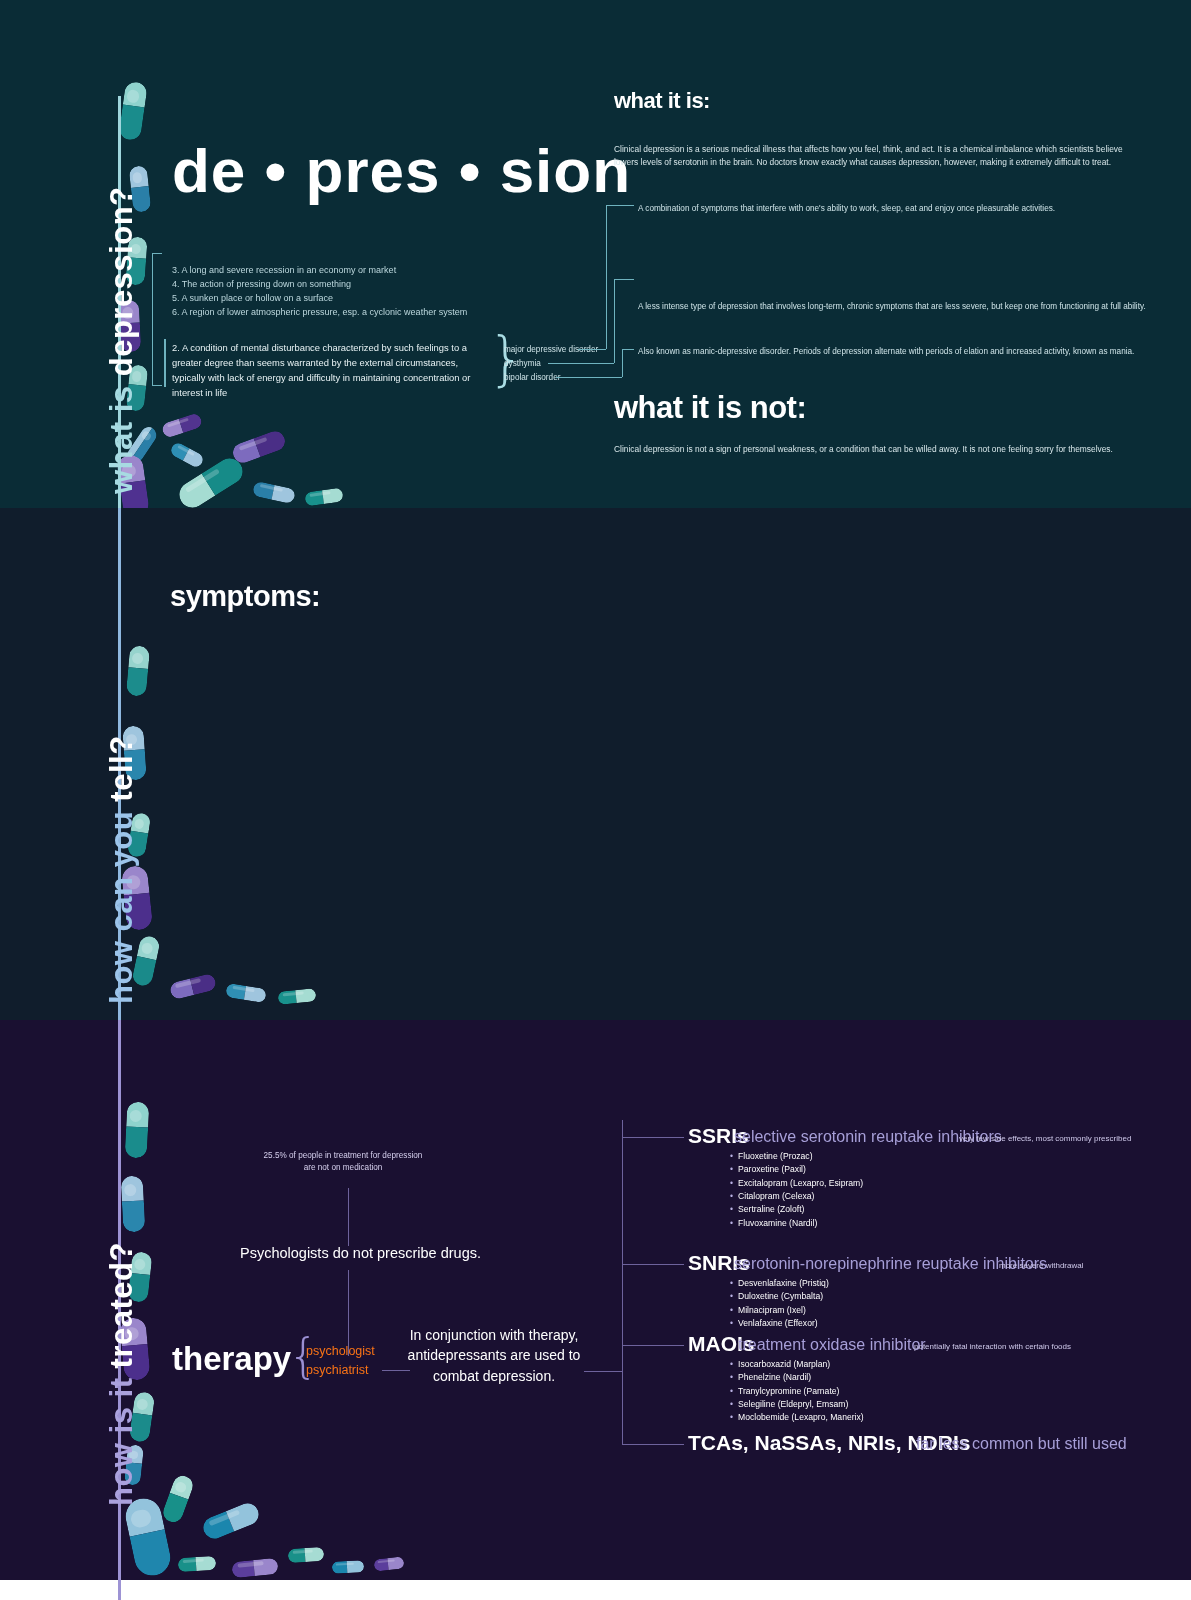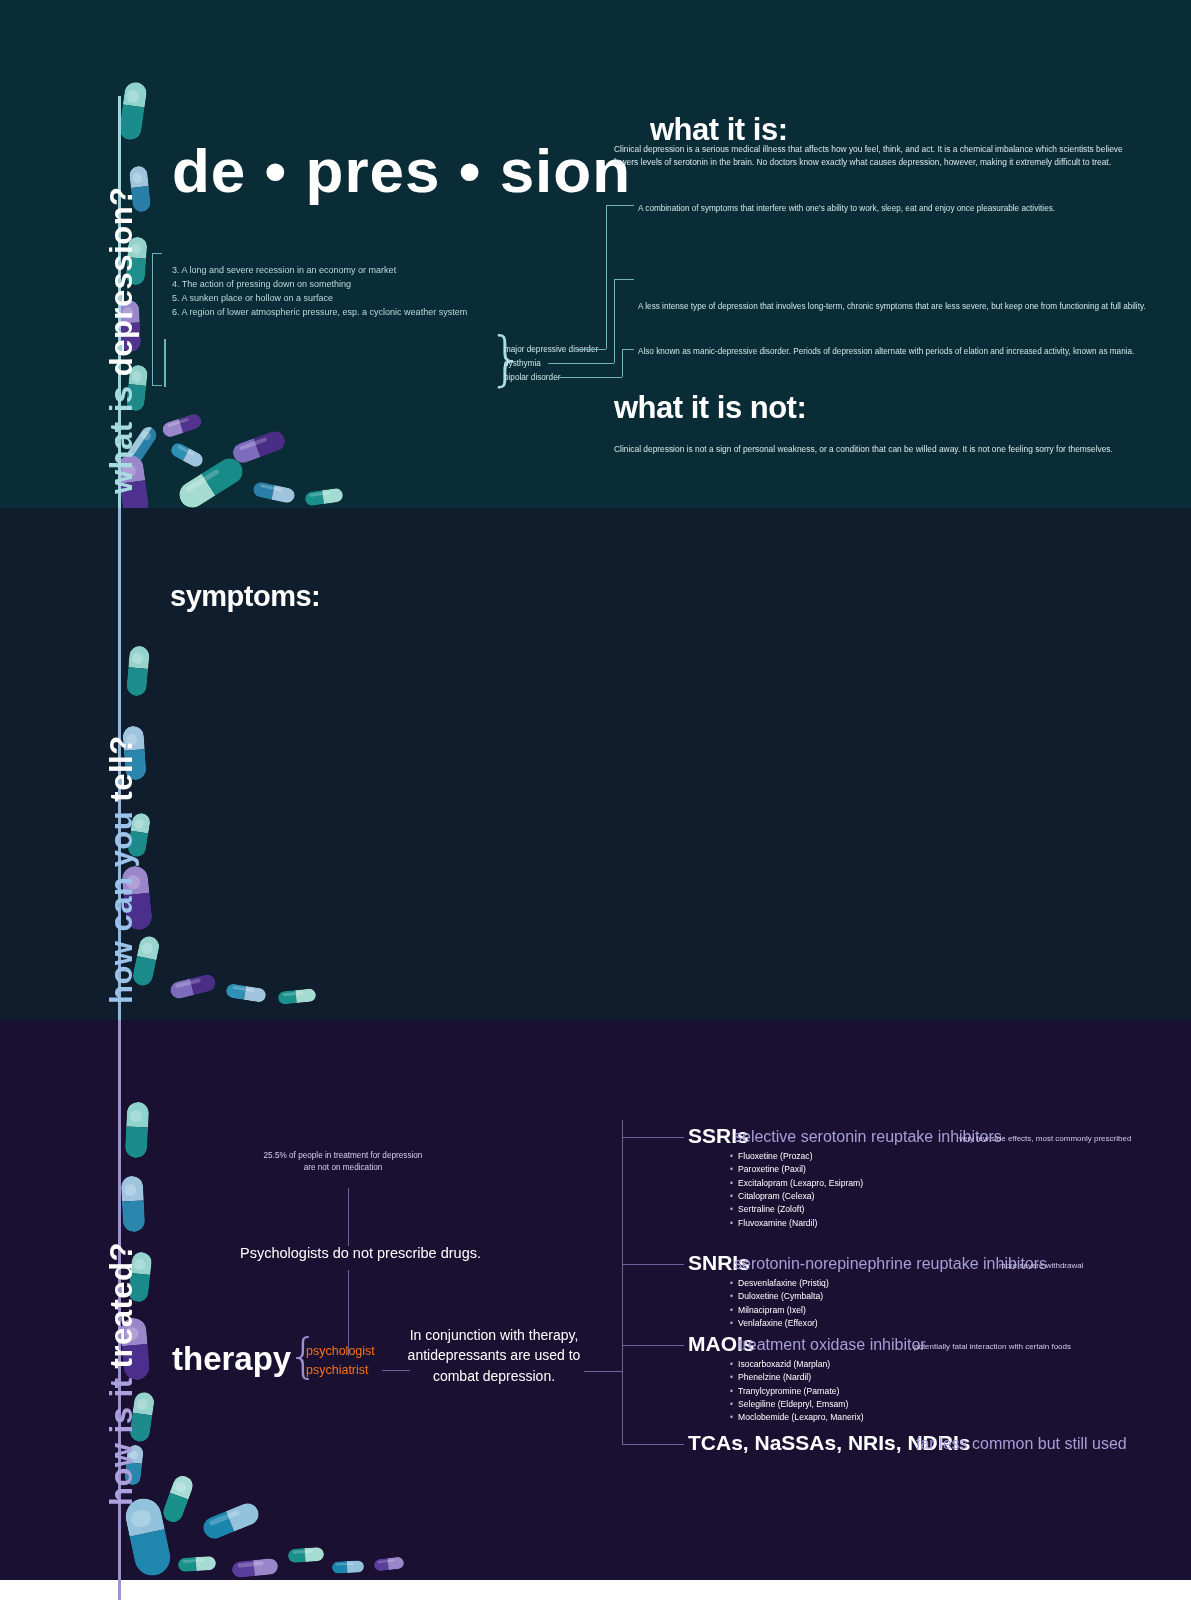--- a/index.html
+++ b/index.html
@@ -168,40 +168,41 @@
     <div class="def" style="left:172px; top:263px; width:330px;">3. A long and severe recession in an economy or market</div>
     <div class="def" style="left:172px; top:277px; width:330px;">4. The action of pressing down on something</div>
     <div class="def" style="left:172px; top:291px; width:330px;">5. A sunken place or hollow on a surface</div>
     <div class="def" style="left:172px; top:305px; width:340px;">6. A region of lower atmospheric pressure, esp. a cyclonic weather system</div>
 
     <div class="ln v teal" style="left:152px; top:253px; height:132px;"></div>
     <div class="ln h teal" style="left:152px; top:253px; width:10px;"></div>
     <div class="ln h teal" style="left:152px; top:385px; width:10px;"></div>
     <div class="ln v teal" style="left:164px; top:339px; height:48px; width:2px;"></div>
 
+    <div class="def white" style="left:172px; top:340px; width:320px; font-size:9.4px;">2. A condition of mental disturbance characterized by such feelings to a greater degree than seems warranted by the external circumstances, typically with lack of energy and difficulty in maintaining concentration or interest in life</div>
 
     <div class="brace" style="left:488px; top:330px; font-size:58px;">}</div>
 
     <div class="body-txt" style="left:504px; top:344px;">major depressive disorder</div>
     <div class="body-txt" style="left:504px; top:358px;">dysthymia</div>
     <div class="body-txt" style="left:504px; top:372px;">bipolar disorder</div>
 
     <div class="ln h teal" style="left:578px; top:349px; width:28px;"></div>
     <div class="ln v teal" style="left:606px; top:205px; height:144px;"></div>
     <div class="ln h teal" style="left:606px; top:205px; width:28px;"></div>
 
     <div class="ln h teal" style="left:548px; top:363px; width:66px;"></div>
     <div class="ln v teal" style="left:614px; top:279px; height:84px;"></div>
     <div class="ln h teal" style="left:614px; top:279px; width:20px;"></div>
 
     <div class="ln h teal" style="left:556px; top:377px; width:66px;"></div>
     <div class="ln v teal" style="left:622px; top:349px; height:28px;"></div>
     <div class="ln h teal" style="left:622px; top:349px; width:12px;"></div>
 
-    <div class="bighead" style="left:614px; top:112px; font-size:31px;margin-left:36px;">what it is:</div>
+    <div class="bighead" style="left:614px; top:88px; font-size:22px;">what it is:</div>
     <div class="lead" style="left:614px; top:143px; width:530px;">Clinical depression is a serious medical illness that affects how you feel, think, and act. It is a chemical imbalance which scientists believe lowers levels of serotonin in the brain. No doctors know exactly what causes depression, however, making it extremely difficult to treat.</div>
 
     <div class="body-txt" style="left:638px; top:203px; width:500px;">A combination of symptoms that interfere with one's ability to work, sleep, eat and enjoy once pleasurable activities.</div>
     <div class="body-txt" style="left:638px; top:276px; width:510px;margin-top:25px;">A less intense type of depression that involves long-term, chronic symptoms that are less severe, but keep one from functioning at full ability.</div>
     <div class="body-txt" style="left:638px; top:346px; width:510px;">Also known as manic-depressive disorder. Periods of depression alternate with periods of elation and increased activity, known as mania.</div>
 
     <div class="bighead" style="left:614px; top:390px; font-size:31px;">what it is not:</div>
     <div class="lead" style="left:614px; top:443px; width:530px;">Clinical depression is not a sign of personal weakness, or a condition that can be willed away. It is not one feeling sorry for themselves.</div>
   </div>
 

